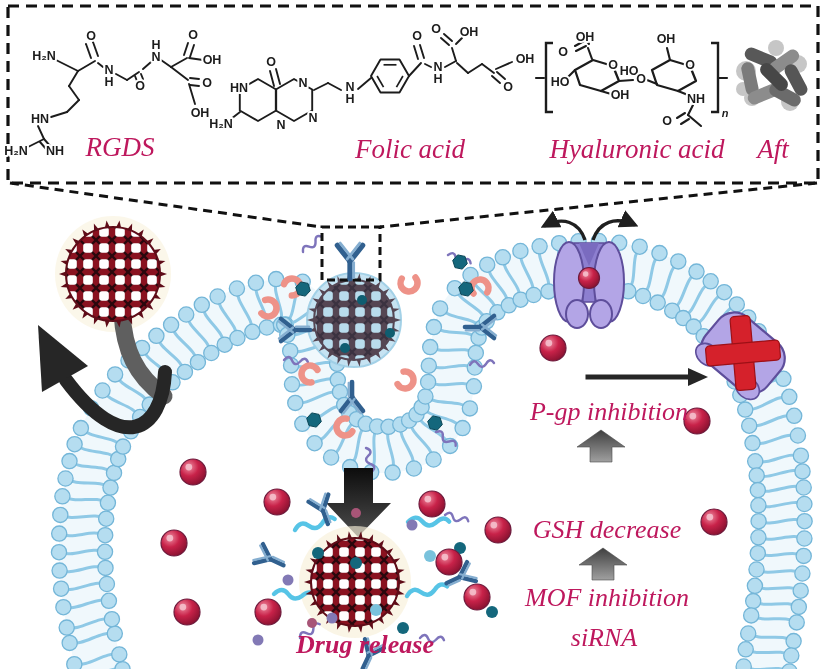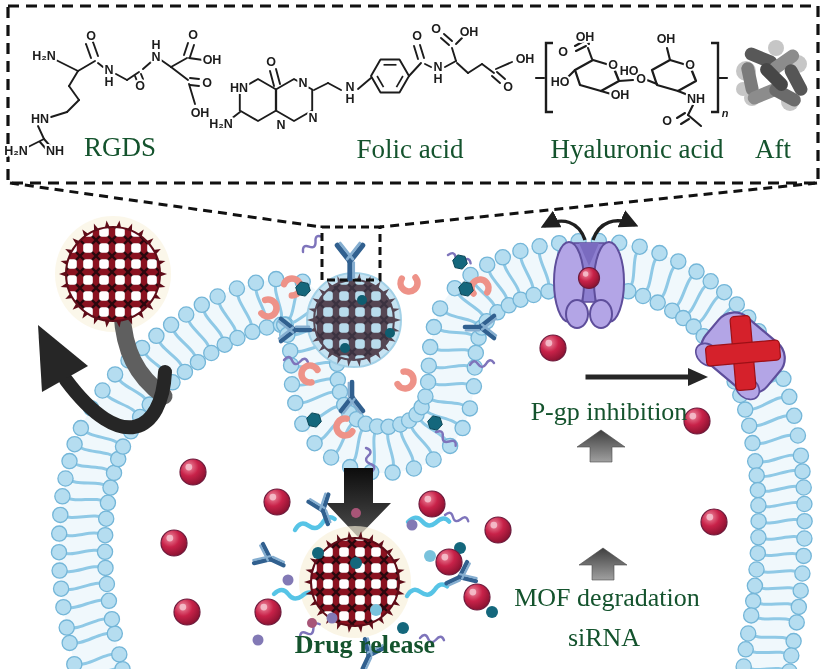--- a/index.html
+++ b/index.html
@@ -1,19 +1,19 @@
 <!DOCTYPE html>
 <html><head>
 <meta charset="utf-8">
 <style>
   html,body{margin:0;padding:0;background:#ffffff;}
   .fig{position:relative;width:826px;height:669px;background:#fff;overflow:hidden;
        font-family:"Liberation Serif","DejaVu Serif",serif;}
   .fig svg{position:absolute;left:0;top:0;}
-  .lbl{position:absolute;transform:translateX(-50%);color:#14532d;white-space:nowrap;line-height:1.05;}
+  .lbl{position:absolute;transform:translateX(-50%);color:#be185d;white-space:nowrap;line-height:1.05;font-style:italic;}
   .chem{font-size:27px;}
   .b{font-weight:bold;}
   .s25{font-size:25px;} .s26{font-size:26px;}
 </style>
 </head>
 <body>
 
 <div class="fig">
   <svg id="scene" width="826" height="669" viewBox="0 0 826 669">
       <defs>
@@ -766,15 +766,16 @@
       </g>
     </svg>
 
   <div class="lbl chem" style="left:120px;top:133px">RGDS</div>
   <div class="lbl chem" style="left:410px;top:135px">Folic acid</div>
   <div class="lbl chem" style="left:637px;top:135px">Hyaluronic acid</div>
   <div class="lbl chem" style="left:773px;top:135px">Aft</div>
 
   <div class="lbl b s26" style="left:365px;top:631px">Drug release</div>
   <div class="lbl s26" style="left:609px;top:398px">P-gp inhibition</div>
-  <div class="lbl s26" style="left:607px;top:584px">MOF degradation</div>
+  <div class="lbl s26" style="left:607px;top:516px">GSH decrease</div>
+  <div class="lbl s26" style="left:607px;top:584px">MOF inhibition</div>
   <div class="lbl s26" style="left:604px;top:624px">siRNA</div>
 </div>
 
 </body></html>

